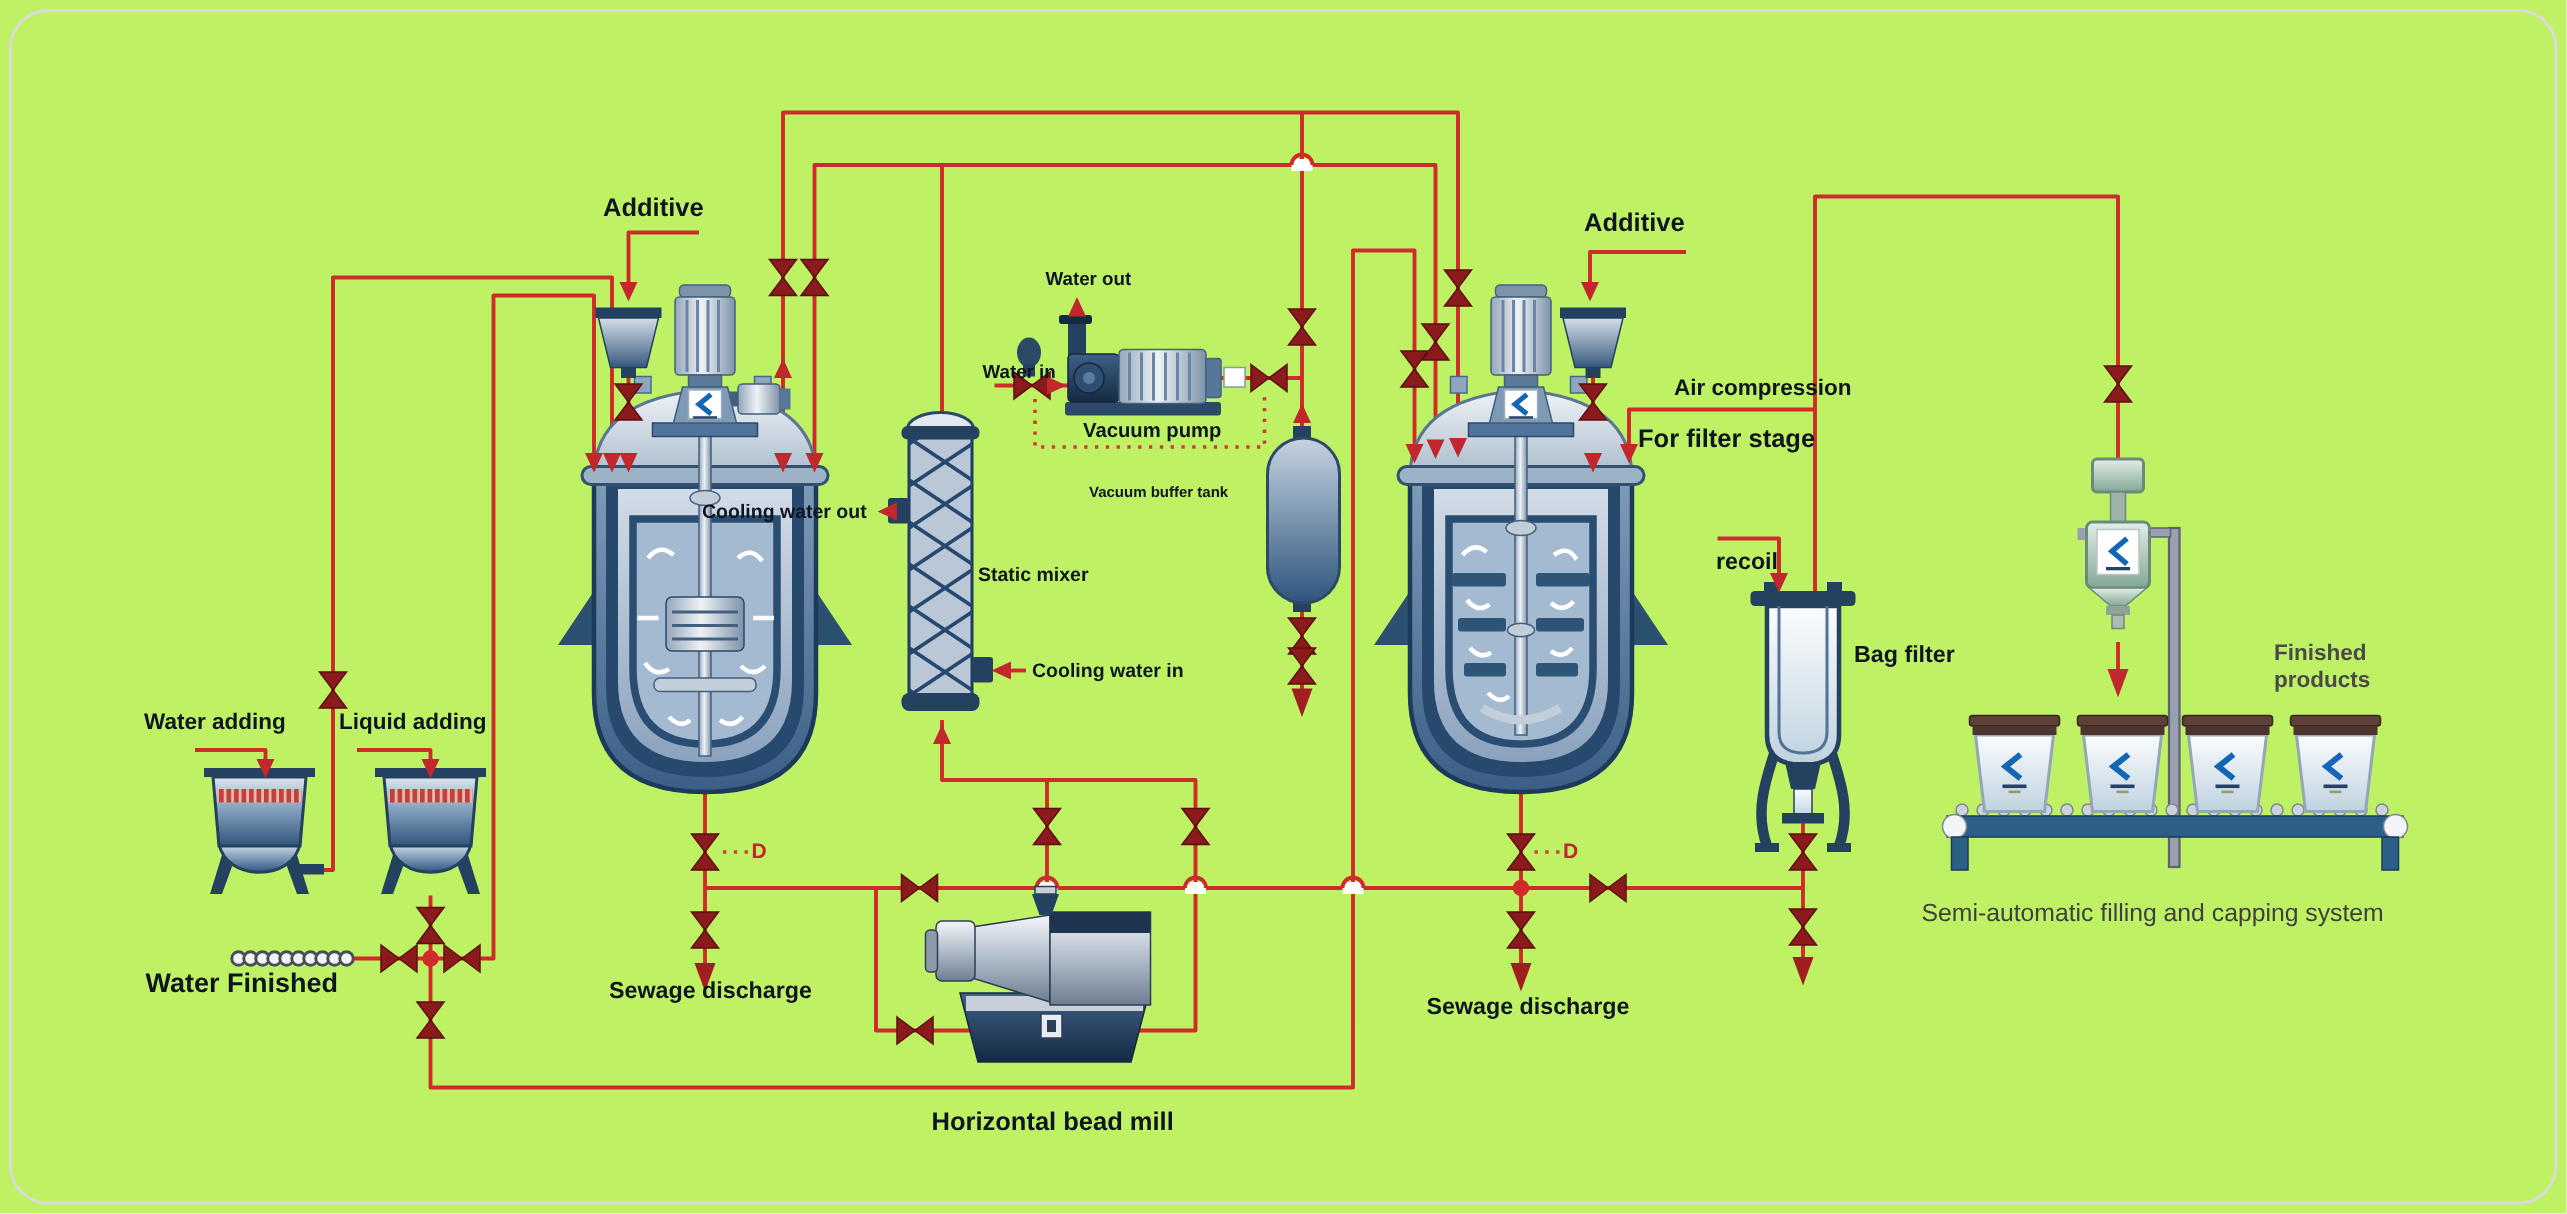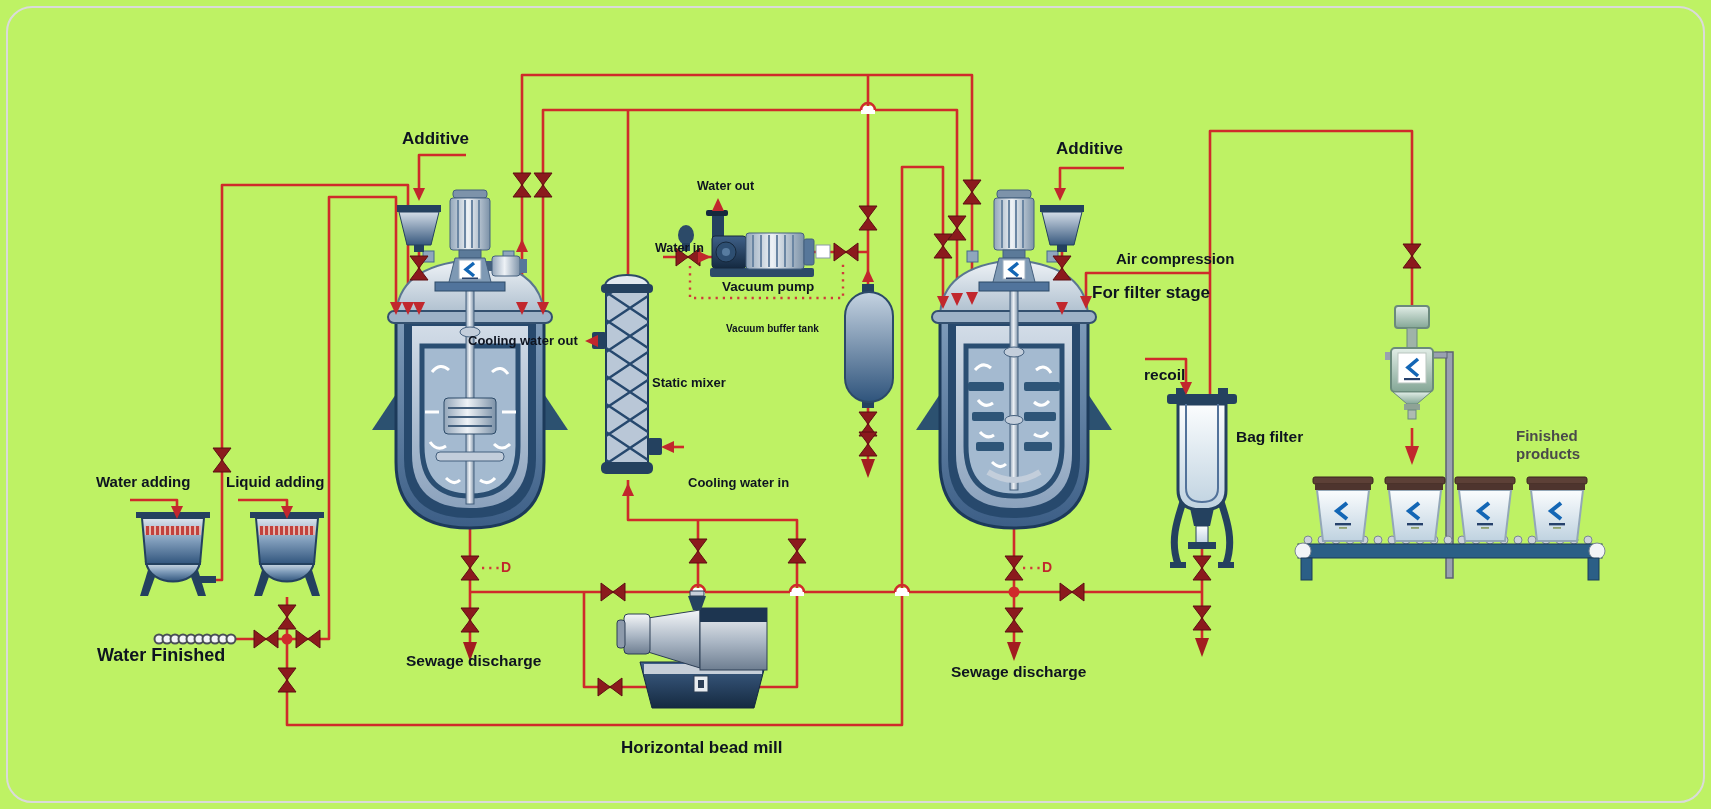--- a/index.html
+++ b/index.html
@@ -456,28 +456,29 @@
   </svg>
 
   <div class="lbl" style="left:402px;top:129px;font-size:17px;">Additive</div>
   <div class="lbl" style="left:1056px;top:139px;font-size:17px;">Additive</div>
   <div class="lbl sm" style="left:697px;top:179px;font-size:12.5px;">Water out</div>
   <div class="lbl sm" style="left:616px;top:241px;font-size:12.5px;margin-left:39px;">Water in</div>
   <div class="lbl sm" style="left:722px;top:279px;font-size:13.5px;">Vacuum pump</div>
   <div class="lbl sm" style="left:726px;top:323px;font-size:10px;">Vacuum buffer tank</div>
   <div class="lbl sm" style="left:652px;top:375px;font-size:13px;">Static mixer</div>
   <div class="lbl sm" style="left:468px;top:333px;font-size:13px;">Cooling water out</div>
-  <div class="lbl sm" style="left:688px;top:439px;font-size:13px;margin-top:36px;">Cooling water in</div>
+  <div class="lbl sm" style="left:688px;top:439px;font-size:13px;">Cooling water in</div>
   <div class="lbl" style="left:96px;top:473px;font-size:15px;">Water adding</div>
   <div class="lbl" style="left:226px;top:473px;font-size:15px;">Liquid adding</div>
   <div class="lbl" style="left:97px;top:645px;font-size:18px;">Water Finished</div>
   <div class="lbl" style="left:406px;top:652px;font-size:15.5px;">Sewage discharge</div>
   <div class="lbl" style="left:951px;top:663px;font-size:15.5px;">Sewage discharge</div>
   <div class="lbl" style="left:621px;top:738px;font-size:17px;">Horizontal bead mill</div>
   <div class="lbl" style="left:1072px;top:250px;font-size:15px;margin-left:44px;">Air compression</div>
   <div class="lbl" style="left:1092px;top:283px;font-size:17px;">For filter stage</div>
   <div class="lbl" style="left:1144px;top:334px;font-size:15.5px;margin-top:32px;">recoil</div>
   <div class="lbl" style="left:1236px;top:428px;font-size:15.5px;">Bag filter</div>
   <div class="lbl gray" style="left:1516px;top:427px;font-size:15px;color:#4a4a4a;font-weight:bold;">Finished
 products</div>
+  <div class="lbl gray" style="left:1281px;top:600px;font-size:16.5px;">Semi-automatic filling and capping system</div>
   <div class="lbl red" style="left:501px;top:559px;font-size:14px;">D</div>
   <div class="lbl red" style="left:1042px;top:559px;font-size:14px;">D</div>
 </div>
 
 </body></html>

